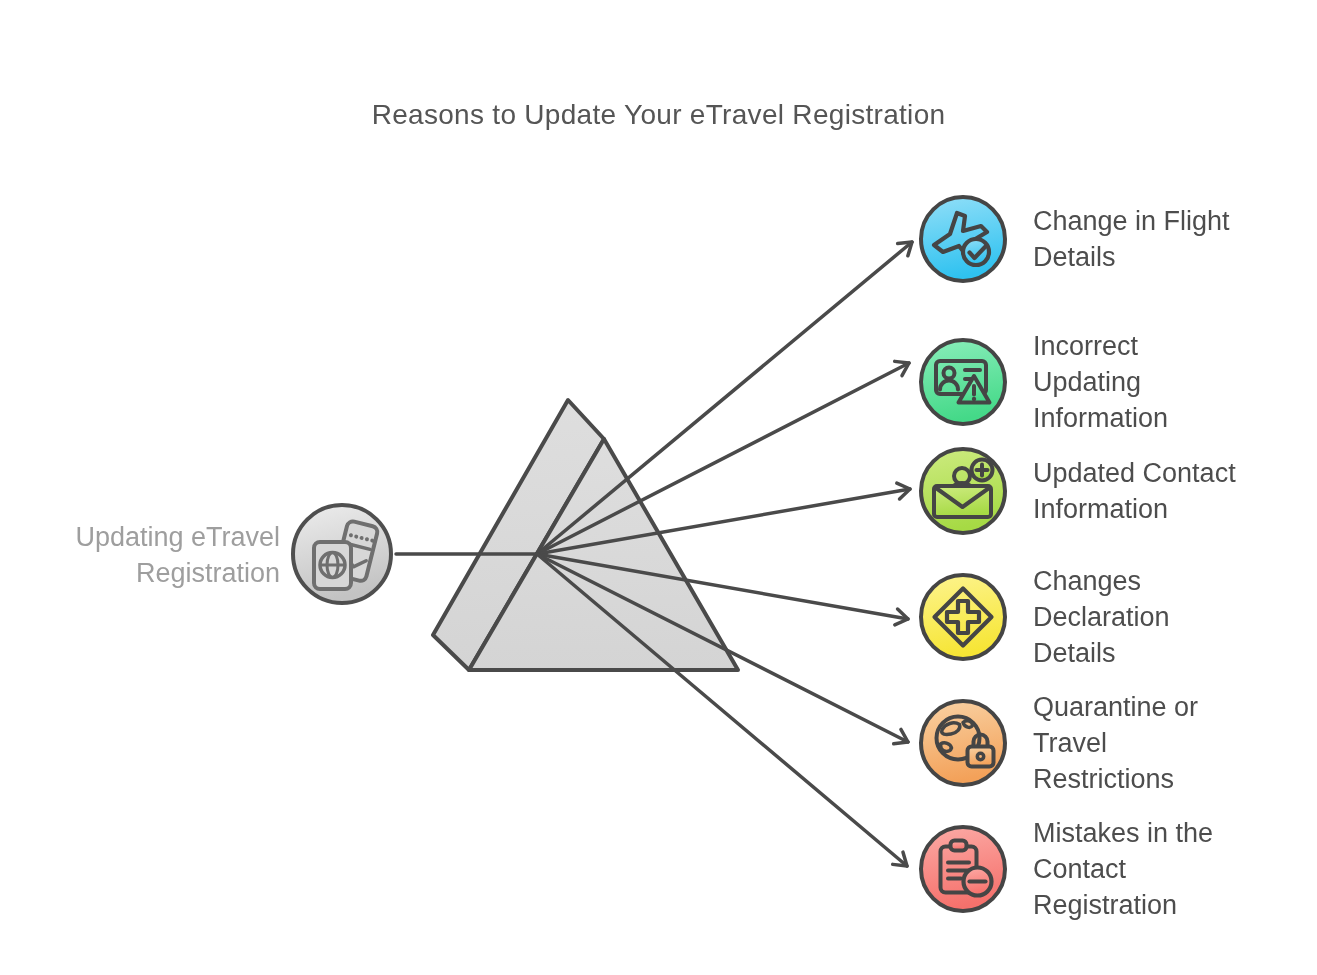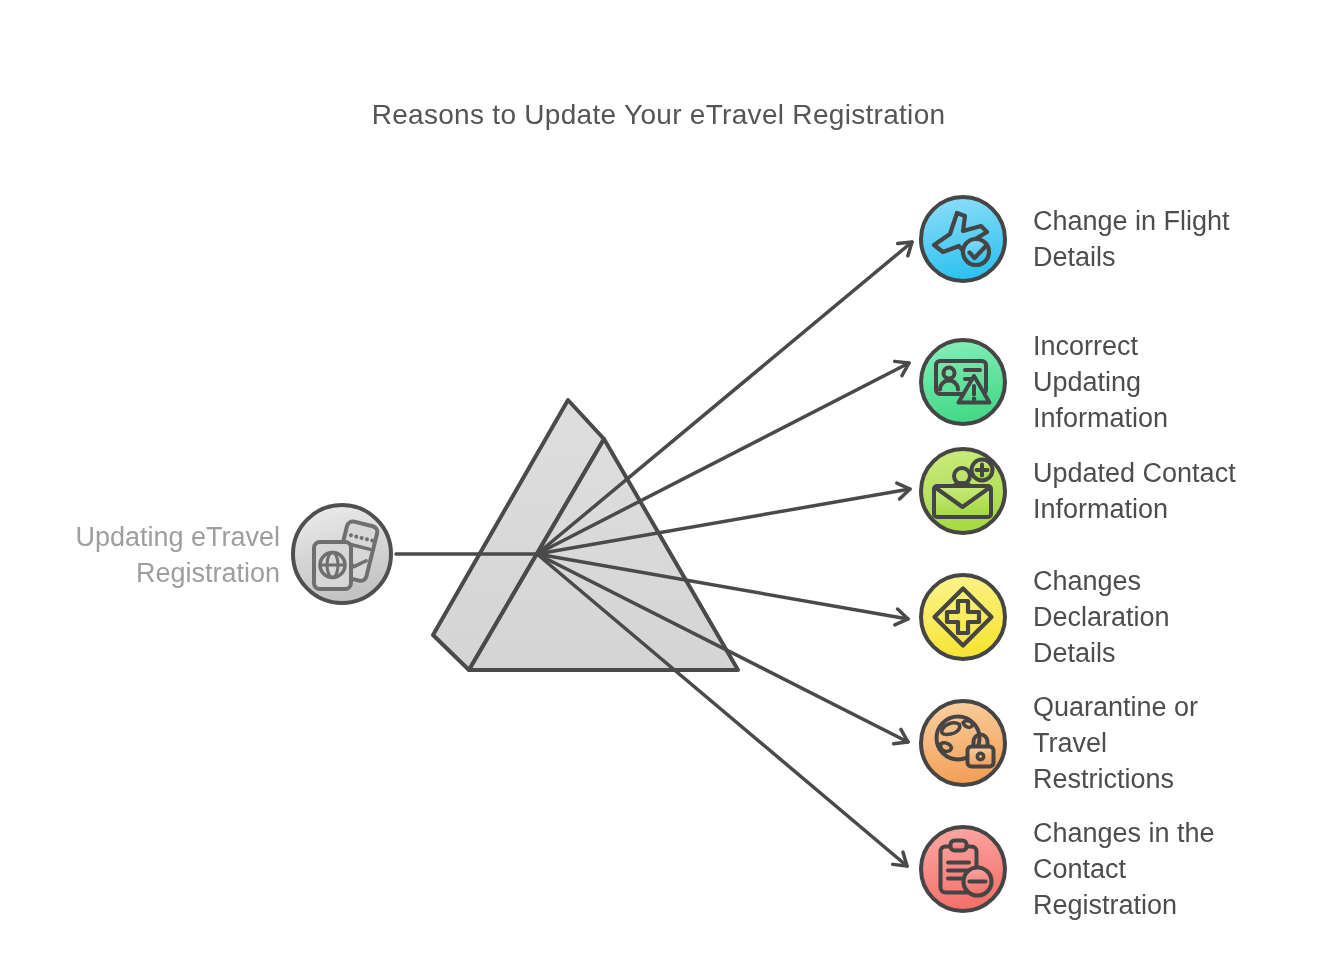--- a/index.html
+++ b/index.html
@@ -254,19 +254,19 @@
           <rect x="33.5" y="17.5" width="16" height="10" rx="4" fill="url(#g5)" stroke-width="4"></rect>
           <path d="M31,39.5 h21" stroke-width="4"></path>
           <path d="M31,47.5 h21" stroke-width="4"></path>
           <path d="M31,55.5 h13" stroke-width="4"></path>
           <circle cx="60.5" cy="58.5" r="14" fill="url(#g5)" stroke-width="4.2"></circle>
           <path d="M52.5,58.5 h16" stroke-width="4.2"></path>
         </g>
       </svg>
     </div>
     <div class="item-label">
-      <span>Changes in the</span>
+      <span>Mistakes in the</span>
       <span>Contact</span>
       <span>Registration</span>
     </div>
   </div>
 
 </div>
 
 </body></html>

